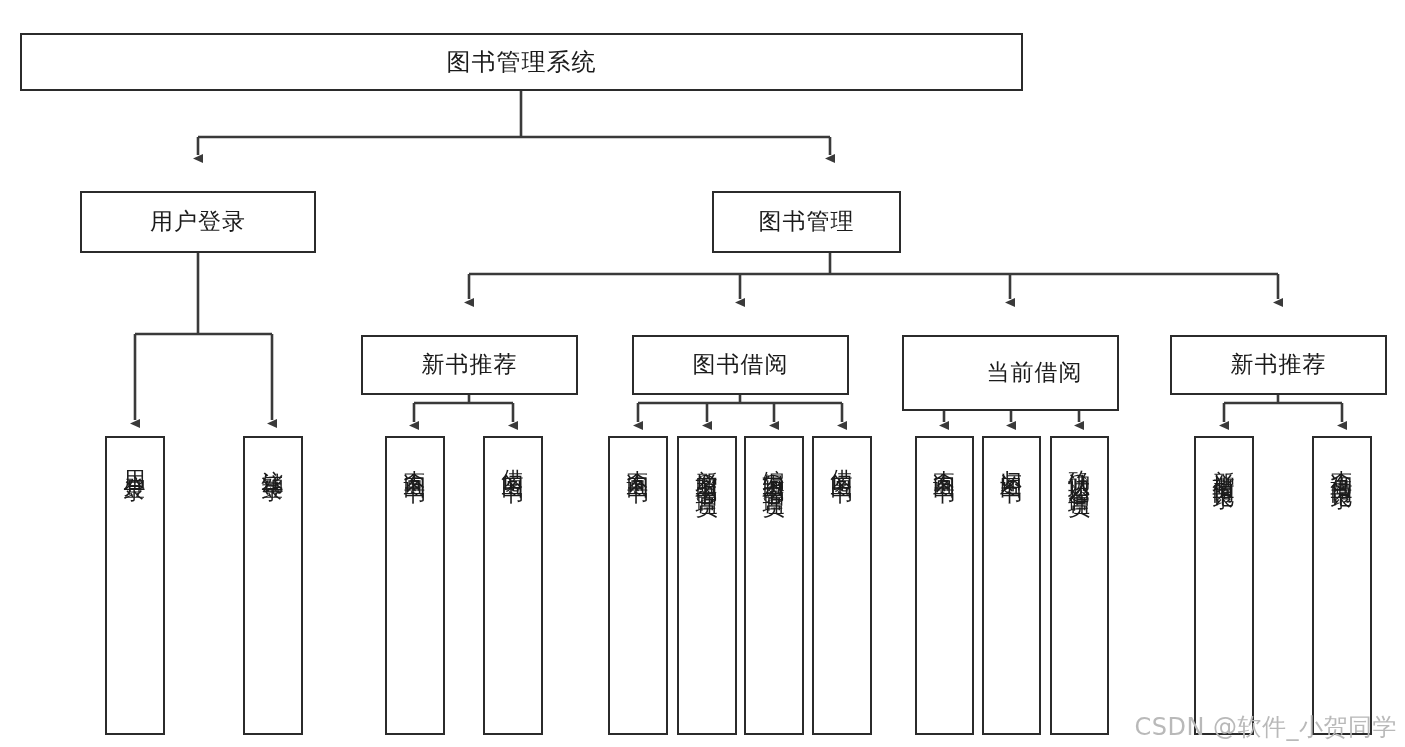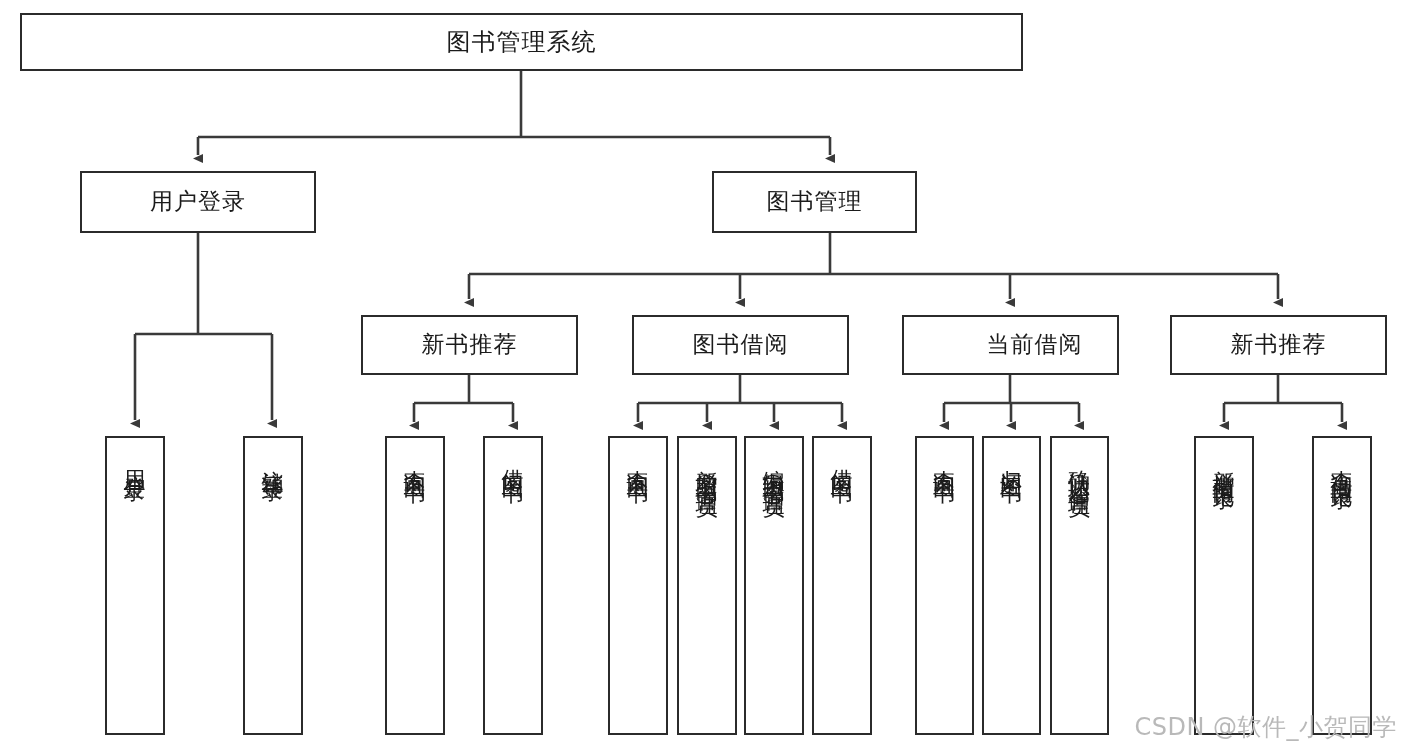--- a/index.html
+++ b/index.html
@@ -32,20 +32,21 @@
     border: 2.5px solid #2b2b2b;
     display: flex;
     align-items: center;
     justify-content: center;
     color: #1b1b1b;
   }
   .node.h-node {
     font-size: 23px;
     letter-spacing: 1px;
     line-height: 1.1;
+    margin-top: 20px;
   }
   .node.root-node {
     font-size: 24px;
   }
   .node.v-node {
     font-size: 22px;
     padding: 14px 0 14px 0;
     align-items: flex-start;
   }
   .v-text {
@@ -122,31 +123,31 @@
     </g>
   </svg>
 
   <div class="node h-node root-node" style="left:20px; top:13px; width:1003px; height:58px;">
     <span>图书管理系统</span>
   </div>
 
   <div class="node h-node" style="left:80px; top:171px; width:236px; height:62px;">
     <span>用户登录</span>
   </div>
-  <div class="node h-node" style="left:712px; top:171px; width:205px; height:62px;">
+  <div class="node h-node" style="left:712px; top:171px; width:189px; height:62px;">
     <span>图书管理</span>
   </div>
 
   <div class="node h-node" style="left:361px; top:315px; width:217px; height:60px;">
     <span>新书推荐</span>
   </div>
   <div class="node h-node" style="left:632px; top:315px; width:217px; height:60px;">
     <span>图书借阅</span>
   </div>
-  <div class="node h-node" style="left:902px; top:315px; width:217px; height:60px;padding-left:48px;">
+  <div class="node h-node" style="left:902px; top:315px; width:217px; height:76px;padding-left:48px;">
     <span>当前借阅</span>
   </div>
   <div class="node h-node" style="left:1170px; top:315px; width:217px; height:60px;">
     <span>新书推荐</span>
   </div>
 
   <div class="node v-node" style="left:105px; top:436px; width:60px; height:299px;">
     <span class="v-text">用户登录</span>
   </div>
   <div class="node v-node" style="left:243px; top:436px; width:60px; height:299px;">

